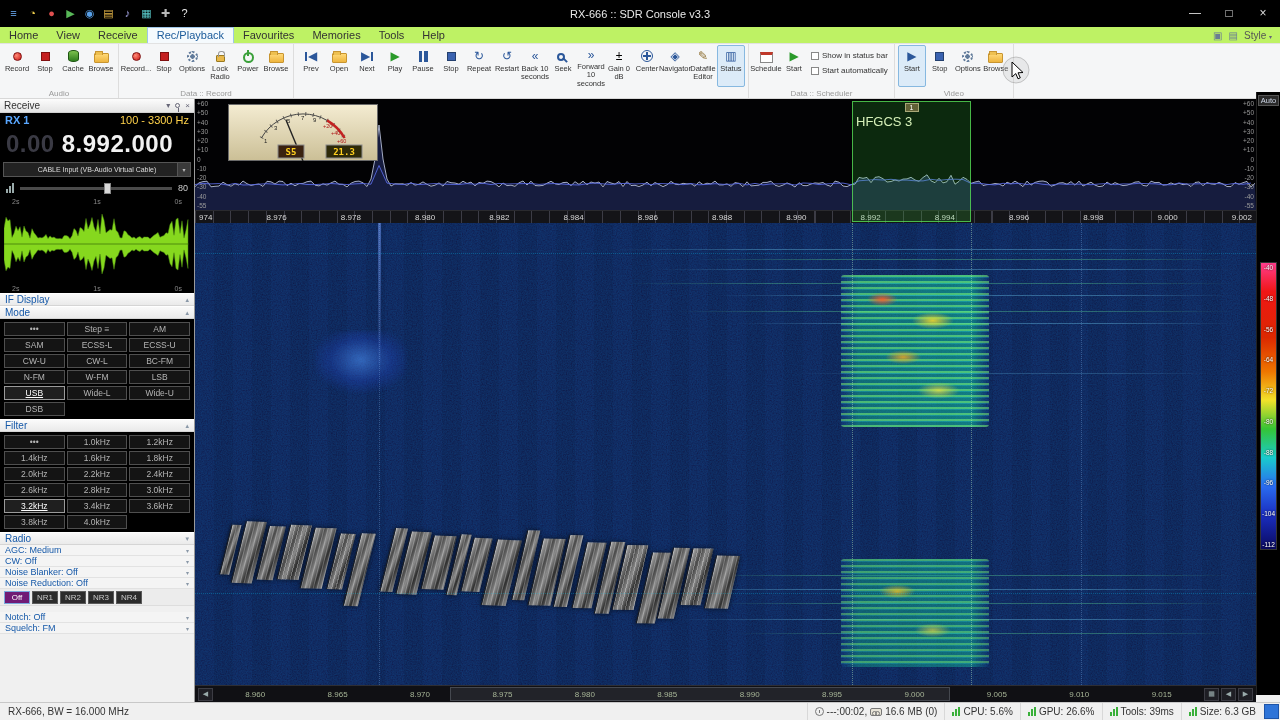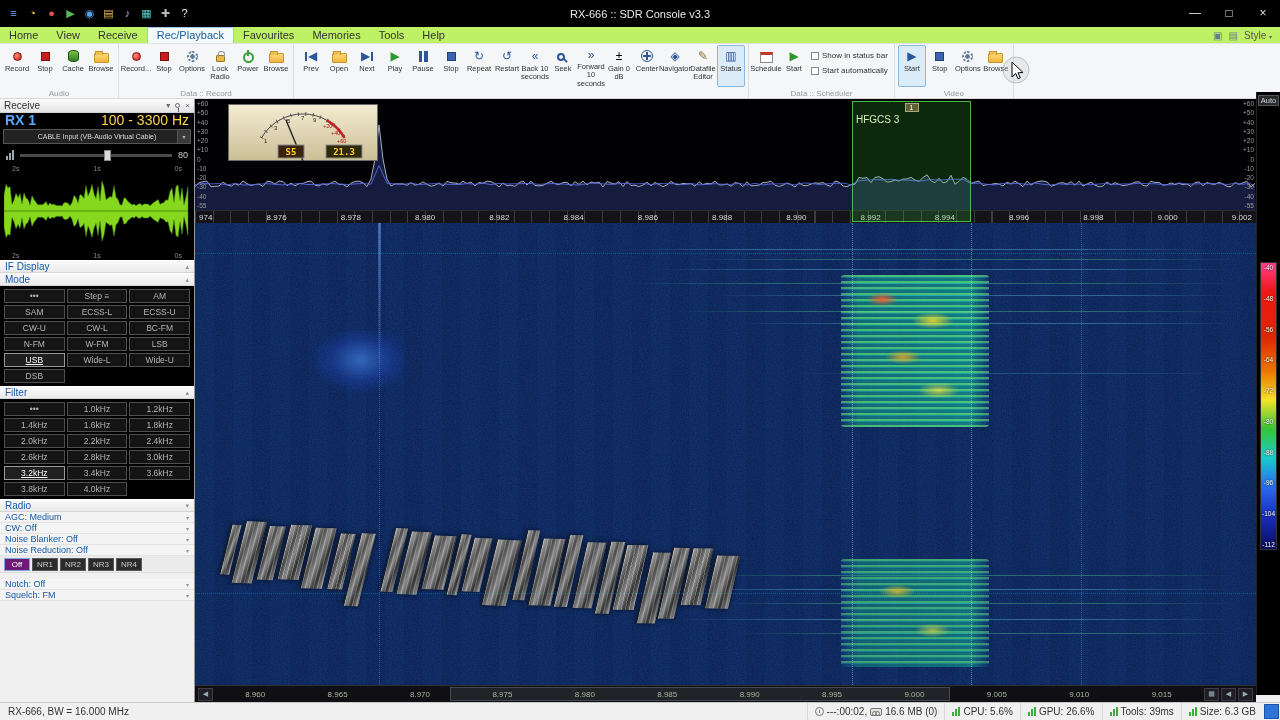--- a/index.html
+++ b/index.html
@@ -61,21 +61,21 @@
 .cbx{width:8px;height:8px;border:1px solid #888;background:#fff;margin-right:3px}
 .cb-col{display:flex;flex-direction:column;gap:4px;padding:5px 3px 0 3px}
 
 
 .left-panel{position:absolute;left:0;top:99px;width:195px;height:603px;background:#f0f0f0;border-right:1px solid #9a9a9a;display:flex;flex-direction:column;overflow:hidden}
 .panel-header{height:14px;background:linear-gradient(#fcfcfc,#e4e4e4);border-bottom:1px solid #d0d0d0;display:flex;align-items:center;font-size:10px;padding:0 4px;color:#333}
 .ph-icons{margin-left:auto;display:flex;gap:5px;align-items:center;color:#667;font-size:8px}
 .pin-ic{width:5px;height:5px;border:1px solid #667;border-radius:50%;position:relative}
 .pin-ic::after{content:"";position:absolute;left:1.5px;top:4px;width:1px;height:4px;background:#667}
 .panel-dark{background:#000}
-.rx-bar{height:14px;display:flex;justify-content:space-between;align-items:center;padding:0 5px;font-size:14px}
+.rx-bar{height:14px;display:flex;justify-content:space-between;align-items:center;padding:0 5px;font-size:11px}
 .rx-bar .rx{color:#59a7ff;font-weight:bold}
 .rx-bar .range{color:#ffd24a}
 .freq{height:33px;display:flex;align-items:center;padding:0 6px;font-size:24px;letter-spacing:.5px;font-weight:bold}
 .freq .dim{color:#3a3a44;margin-right:7px}
 .freq .val{color:#f2f2f2}
 .device{height:15px;margin:2px 3px;background:#222;border:1px solid #555;color:#ddd;font-size:7px;display:flex;align-items:center;justify-content:center;position:relative}
 .device .dd{position:absolute;right:0;top:0;bottom:0;width:13px;background:#3a3a3a;border-left:1px solid #555;color:#bbb;font-size:6px;display:flex;align-items:center;justify-content:center}
 .volume{height:18px;display:flex;align-items:center;padding:0 6px;gap:6px}
 .vol-ic{display:flex;align-items:flex-end;gap:1px;height:10px}
 .vol-ic i{width:2px;background:#9aa}
@@ -103,21 +103,21 @@
 
 .main-area{position:absolute;left:195px;top:99px;width:1061px;height:603px;background:#000}
 .spectrum-wrap{position:relative;height:124px}
 .spectrum{position:relative;height:111px;background:#020204;overflow:hidden}
 .specsvg{position:absolute;left:0;top:0}
 .db-scale{position:absolute;top:0;bottom:0;display:flex;flex-direction:column;justify-content:space-between;padding:1px 0;font-size:6.5px;color:#9a9a9a;z-index:3}
 .db-left{left:2px}.db-right{right:2px;text-align:right}
 .freq-scale{position:relative;height:13px;background:#141418;border-top:1px solid #2a2a2e;display:flex;justify-content:space-between;align-items:center;padding:0 4px;font-size:8px;color:#d8d8d8;background-image:repeating-linear-gradient(to right,#3c3c46 0 1px,transparent 1px 17.7px)}
 .selection{position:absolute;left:657px;width:119px;top:2px;height:121px;background:rgba(60,220,60,.18);border:1px solid rgba(90,230,90,.75);z-index:4}
 .sel-badge{position:absolute;top:1px;left:50%;transform:translateX(-50%);min-width:14px;height:9px;background:#606036;border:1px solid #a8a878;color:#fff;font-size:7px;line-height:8px;text-align:center;padding:0 2px}
-.sel-label{position:absolute;top:12px;left:3px;color:#d6f0b8;font-size:10px}
+.sel-label{position:absolute;top:12px;left:3px;color:#d6f0b8;font-size:13px}
 .smeter{position:absolute;left:33px;top:5px;width:150px;height:57px;z-index:5}
 
 
 .waterfall{position:relative;height:462px;background:#04062b;background-image:repeating-linear-gradient(to right,rgba(30,50,140,.12) 0 19px,rgba(10,16,70,.12) 19px 38px);overflow:hidden}
 .wf-noise{position:absolute;inset:0;opacity:.75;z-index:1}
 .streak{position:absolute;height:1px;z-index:2;background:linear-gradient(90deg,transparent,rgba(120,220,255,.34) 25% 75%,transparent)}
 .streak.grn{background:linear-gradient(90deg,transparent,rgba(110,255,160,.3) 25% 75%,transparent)}
 .blue-blob{position:absolute;left:120px;top:108px;width:92px;height:64px;z-index:2;filter:blur(1px);
   background:radial-gradient(55% 55% at 50% 45%,rgba(80,150,255,.55),rgba(40,80,220,.28) 60%,rgba(10,20,120,0) 100%)}
 .vsmear{position:absolute;left:183px;top:0;height:140px;width:3px;z-index:2;background:linear-gradient(to bottom,rgba(120,160,255,.5),rgba(120,160,255,.04))}
@@ -471,20 +471,24 @@
         <span>▾</span>
         <span class="pin-ic"></span>
         <span>×</span>
       </span>
     </div>
     <div class="panel-dark">
       <div class="rx-bar">
         <span class="rx">RX 1</span>
         <span class="range">100 - 3300 Hz</span>
       </div>
+      <div class="freq">
+        <span class="dim">0.00</span>
+        <span class="val">8.992.000</span>
+      </div>
       <div class="device">
         <span>CABLE Input (VB-Audio Virtual Cable)</span>
         <span class="dd">▾</span>
       </div>
       <div class="volume">
         <span class="vol-ic">
             <i></i>
             <i></i>
             <i></i>
           </span>

